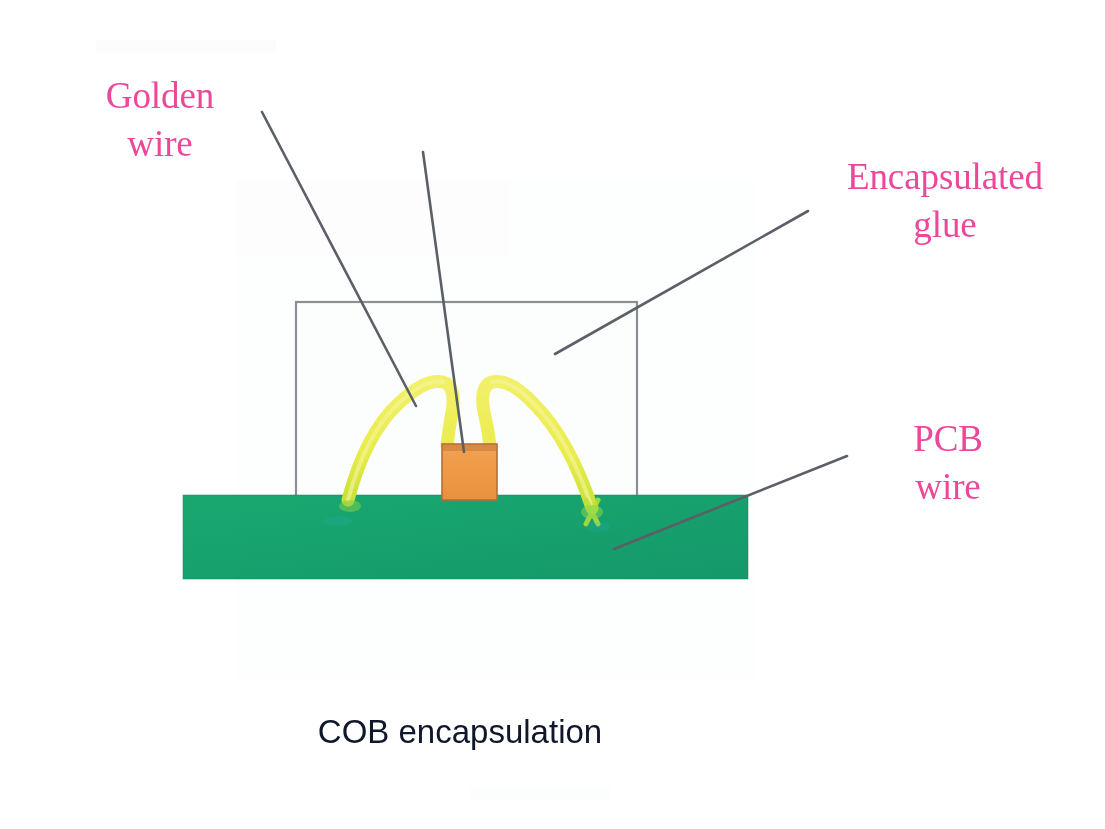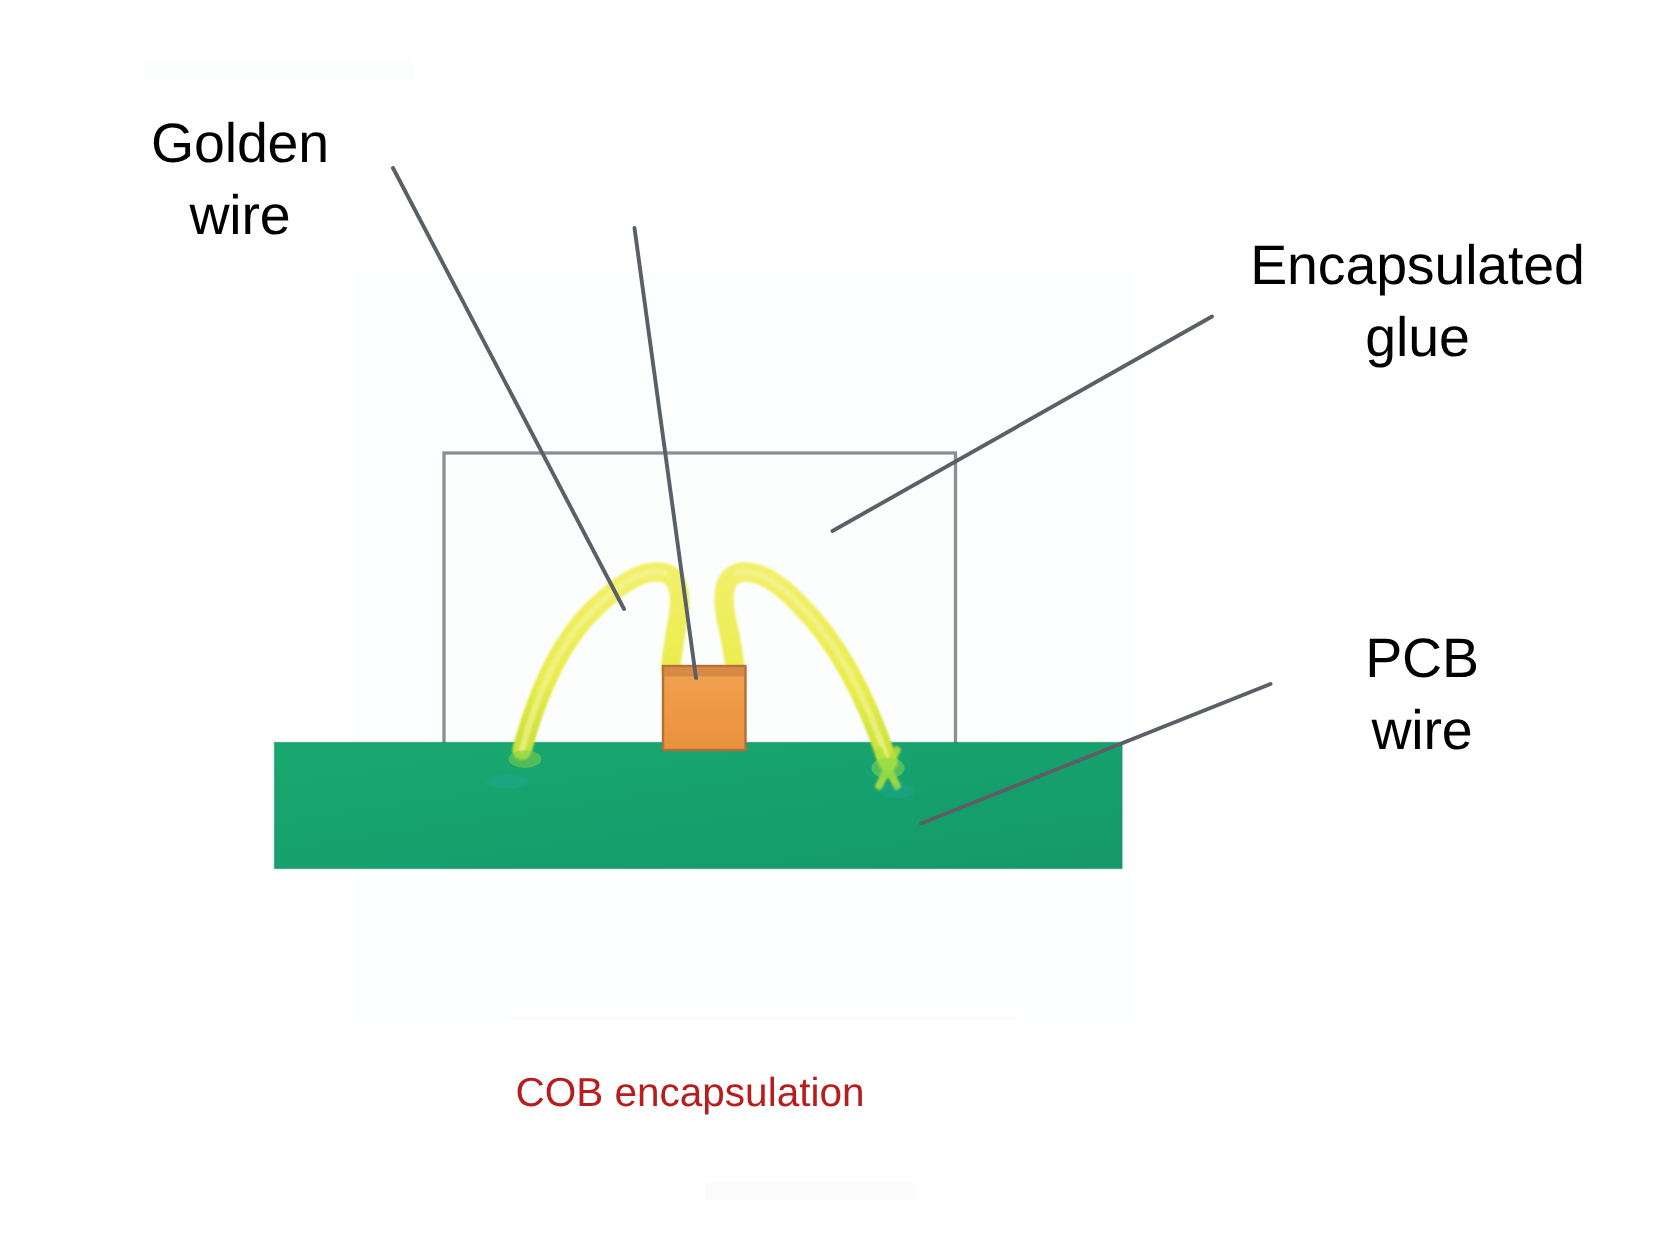--- a/index.html
+++ b/index.html
@@ -21,22 +21,22 @@
   }
   #diagram-svg {
     position: absolute;
     left: 0;
     top: 0;
     width: 1105px;
     height: 829px;
   }
   .label {
     position: absolute;
-    color: #000000;
-    font-family: Liberation Sans, sans-serif;
+    color: #ec4899;
+    font-family: Liberation Serif, serif;
     font-size: 37px;
     line-height: 1.30;
     text-align: center;
     white-space: pre-line;
     letter-spacing: -0.1px;
   }
   .label-boxed {
     background: #ffffff;
   }
   #label-golden-wire {
@@ -60,22 +60,22 @@
     left: 860px;
     top: 415px;
     width: 176px;
   }
   #caption-cob {
     position: absolute;
     left: 180px;
     top: 713px;
     width: 560px;
     text-align: center;
-    font-size: 27px;
-    color: #b91c1c;
+    font-size: 33px;
+    color: #0f172a;
     font-family: "Liberation Sans", sans-serif;
   }
 </style>
 </head>
 <body>
 
 <div id="stage">
 
   <svg id="diagram-svg" viewBox="0 0 1105 829">
     <defs>

